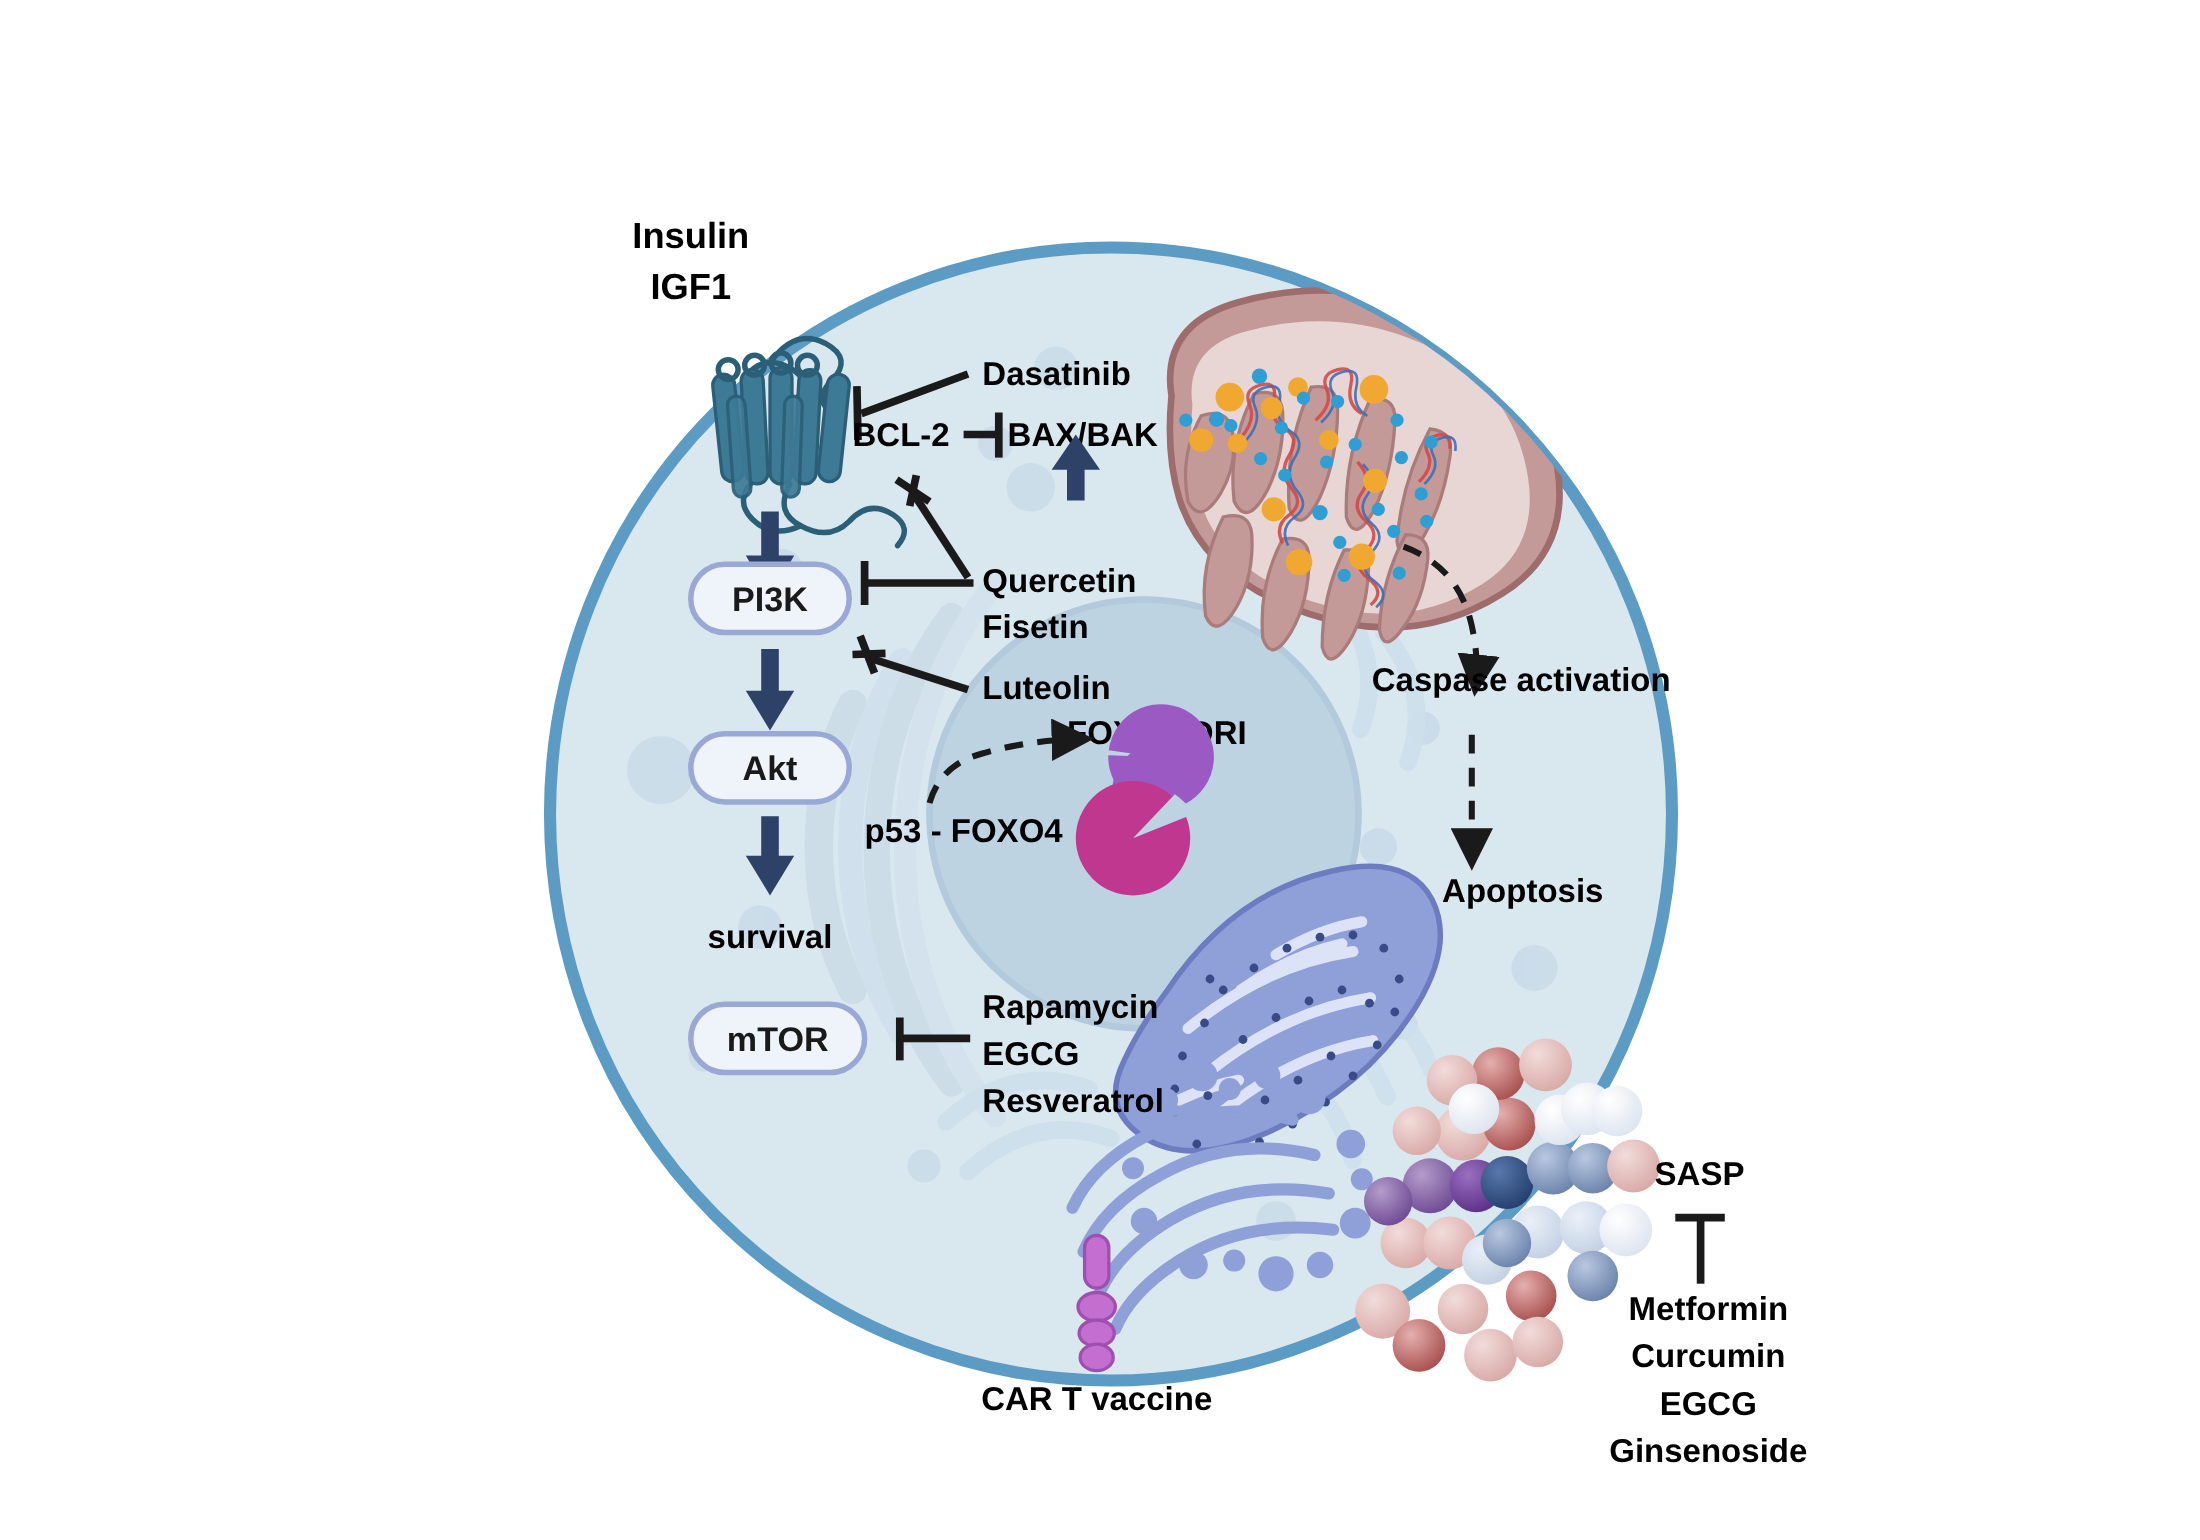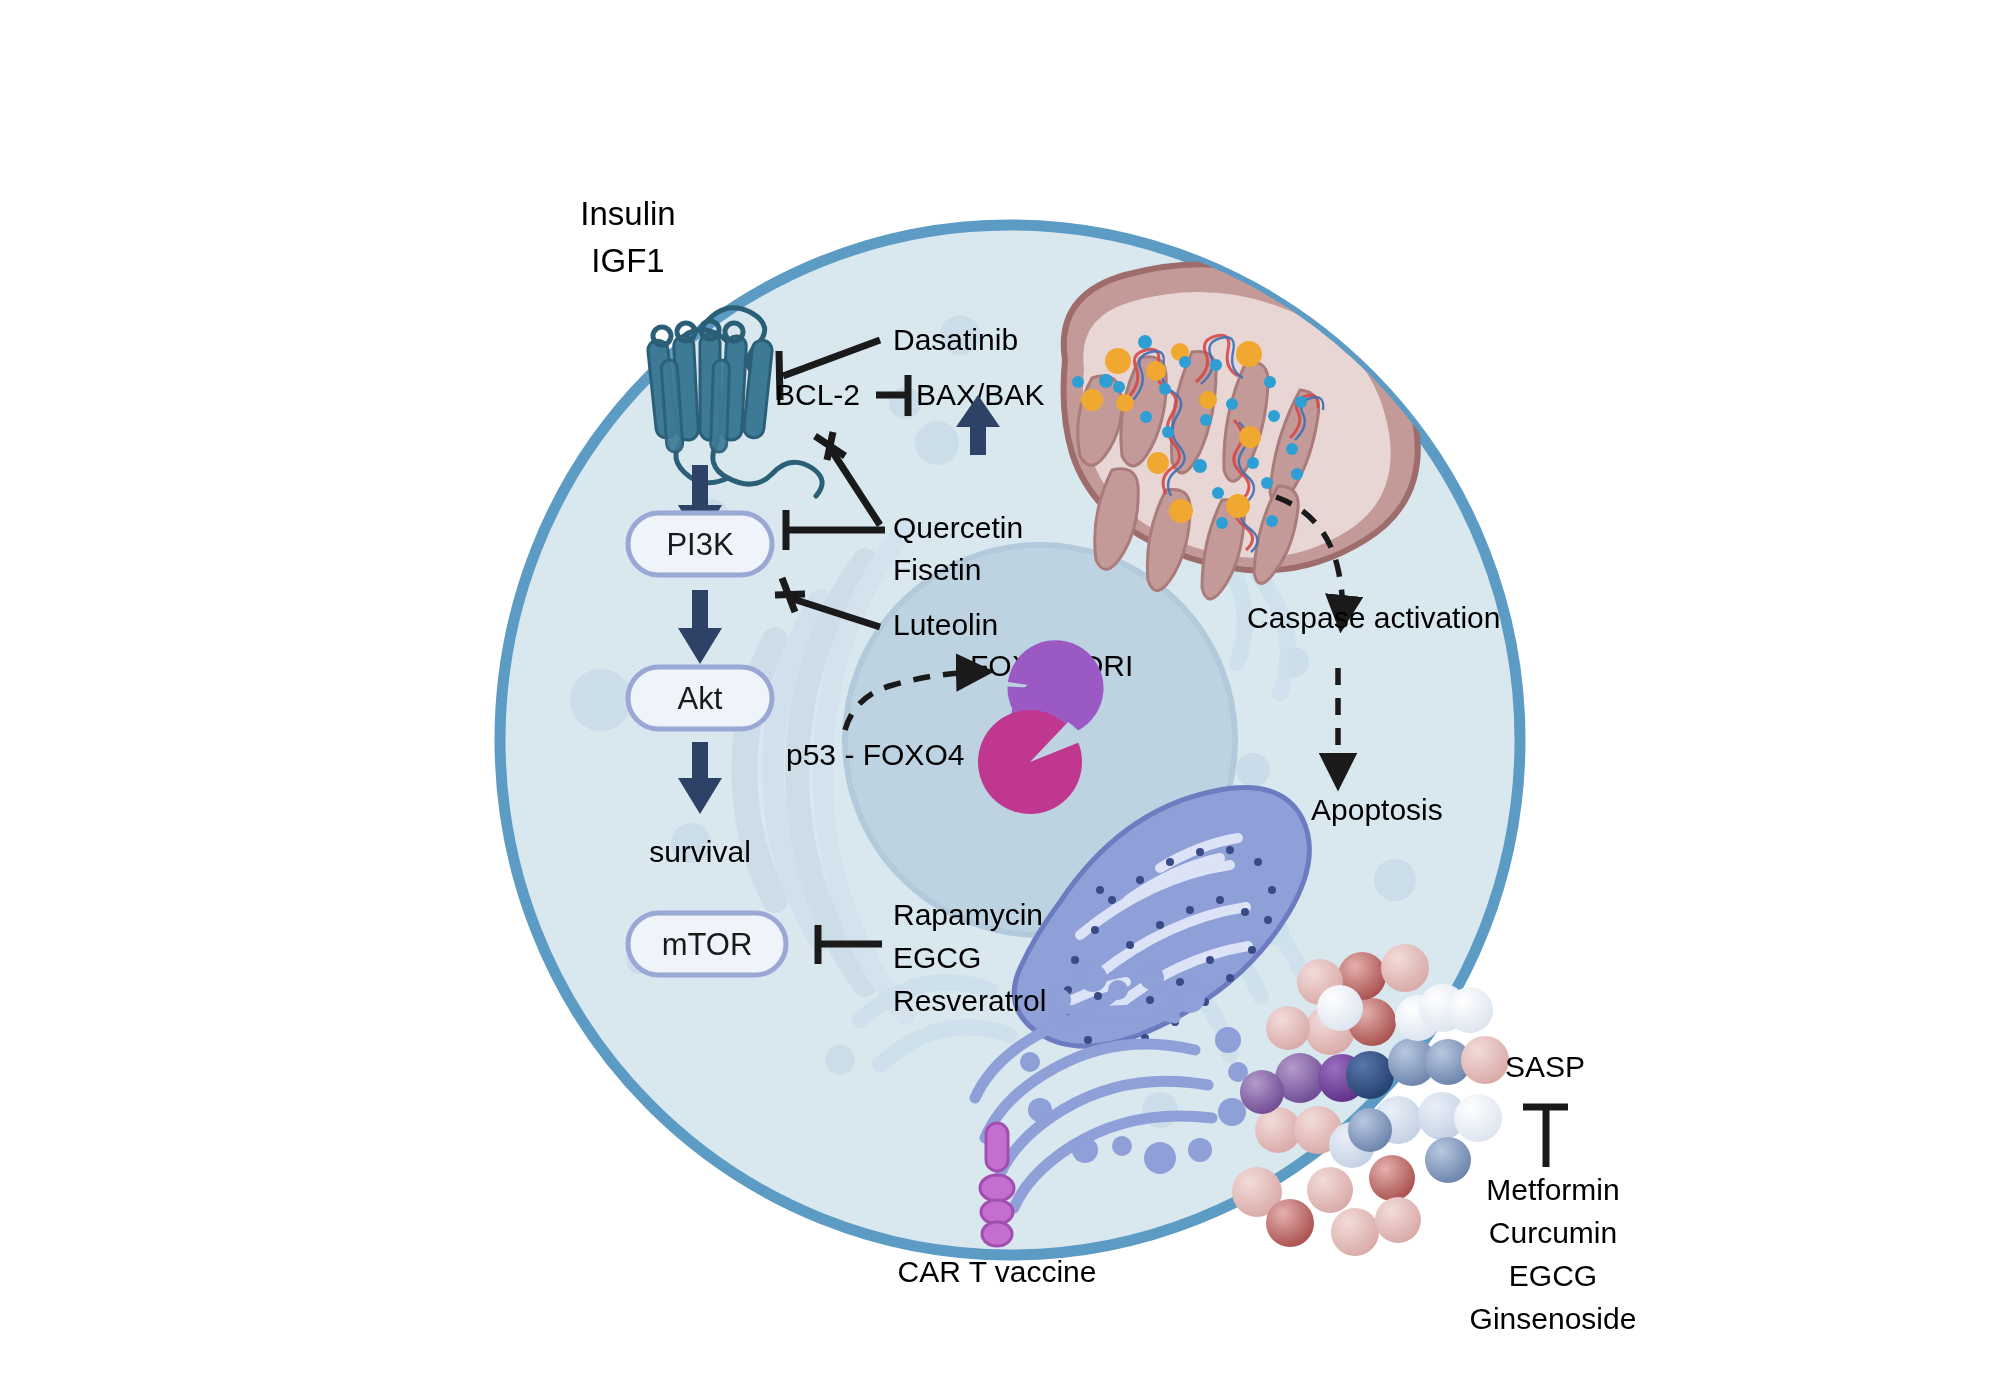--- a/index.html
+++ b/index.html
@@ -12,20 +12,21 @@
     height: 1400px;
     position: relative;
     overflow: hidden;
     font-family: "Liberation Sans", sans-serif;
   }
   #stage {
     position: absolute;
     left: 0; top: 0;
     width: 2000px;
     height: 1400px;
+    font-weight: bold;
   }
   svg.diagram {
     display: block;
     width: 2000px;
     height: 1400px;
   }
   .lbl {
     font-family: "Liberation Sans", sans-serif;
     fill: #000000;
     font-size: 30px;

